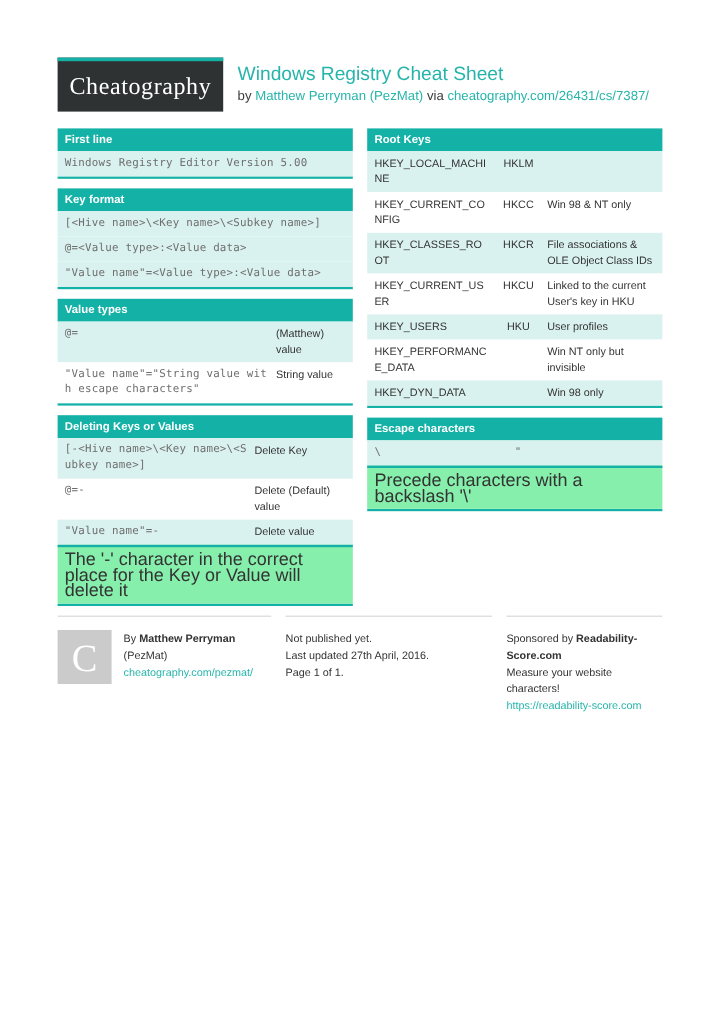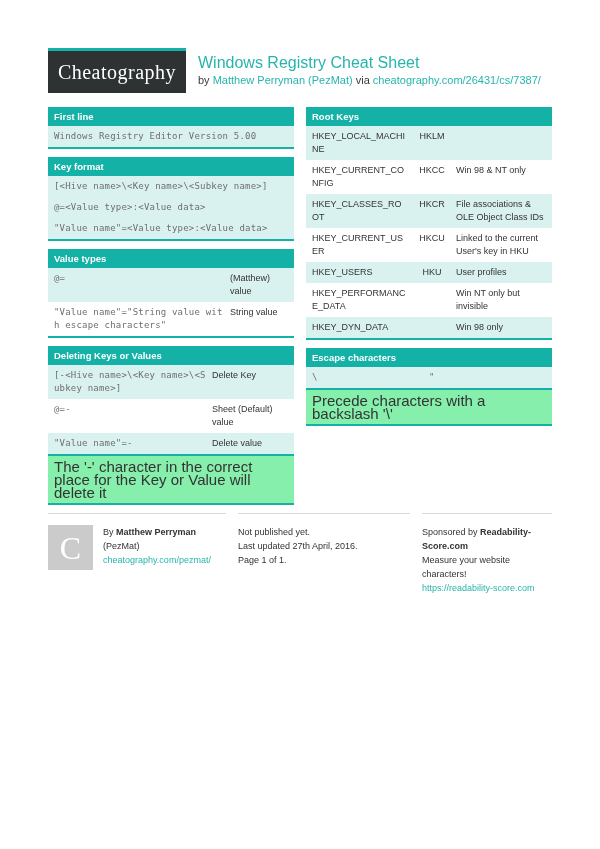--- a/index.html
+++ b/index.html
@@ -126,21 +126,21 @@
         </div>
 
         <div class="section del">
           <div class="sec-hdr">Deleting Keys or Values</div>
           <div class="row tworow">
             <div class="code mono">[-&lt;Hive name&gt;\&lt;Key name&gt;\&lt;Subkey name&gt;]</div>
             <div class="lbl">Delete Key</div>
           </div>
           <div class="row alt tworow">
             <div class="code mono">@=-</div>
-            <div class="lbl">Sheet (Default) value</div>
+            <div class="lbl">Delete (Default) value</div>
           </div>
           <div class="row tworow">
             <div class="code mono">"Value name"=-</div>
             <div class="lbl">Delete value</div>
           </div>
           <div class="note">The '-' character in the correct place for the Key or Value will delete it</div>
         </div>
 
       </div>
 

